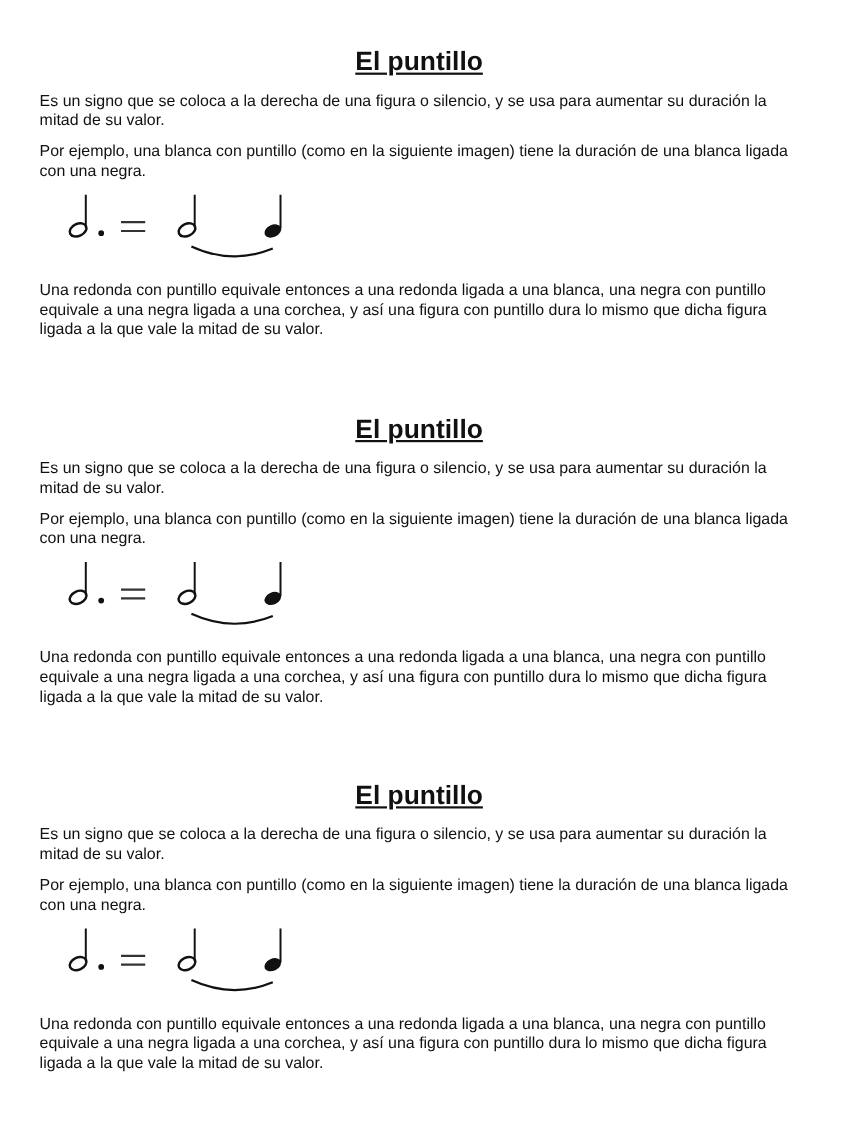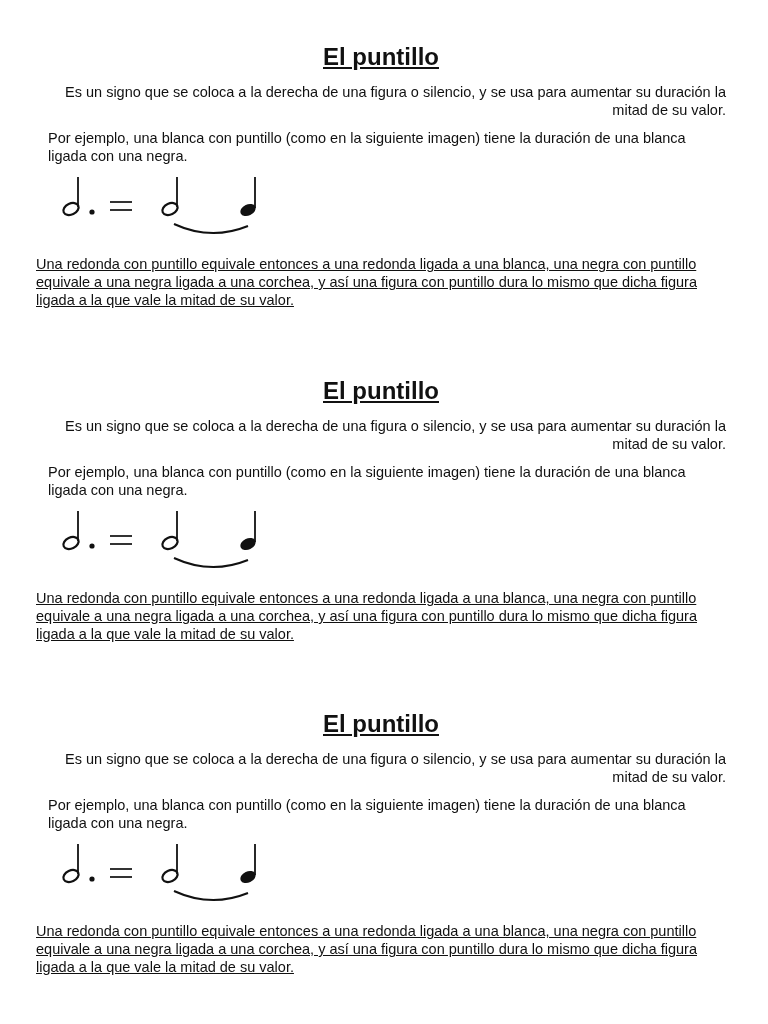--- a/index.html
+++ b/index.html
@@ -2,25 +2,25 @@
 <html><head>
 <meta charset="utf-8">
 <style>
   html, body { margin: 0; padding: 0; background: #ffffff; }
   body { width: 768px; height: 1024px; overflow: hidden; position: relative;
          font-family: "Liberation Sans", sans-serif; color: #111; }
   .section { position: absolute; left: 36px; width: 690px; }
   .title { text-align: center; font-weight: bold; font-size: 24px; text-decoration: underline;
            margin: 0; line-height: 28px; padding-left: 0; }
   .para { font-size: 14.5px; line-height: 18px; margin: 0; }
-  .p1 { margin-top: 12px; text-align: right; }
-  .p2 { margin-top: 10px; margin-left: 12px; }
+  .p1 { margin-top: 12px; }
+  .p2 { margin-top: 10px; }
   .figure { height: 86px; position: relative; margin-top: 4px; }
   .figure svg { position: absolute; left: 20px; top: 0; }
-  .p3 { margin-top: 0px; text-decoration: underline; }
+  .p3 { margin-top: 0px; }
 </style>
 </head>
 <body>
 
 <div class="section" style="top:43px;">
   <h1 class="title">El puntillo</h1>
   <p class="para p1">Es un signo que se coloca a la derecha de una figura o silencio, y se usa para aumentar su duración la mitad de su valor.</p>
   <p class="para p2">Por ejemplo, una blanca con puntillo (como en la siguiente imagen) tiene la duración de una blanca ligada con una negra.</p>
   <div class="figure">
     <svg width="220" height="80" viewBox="0 0 220 80">

